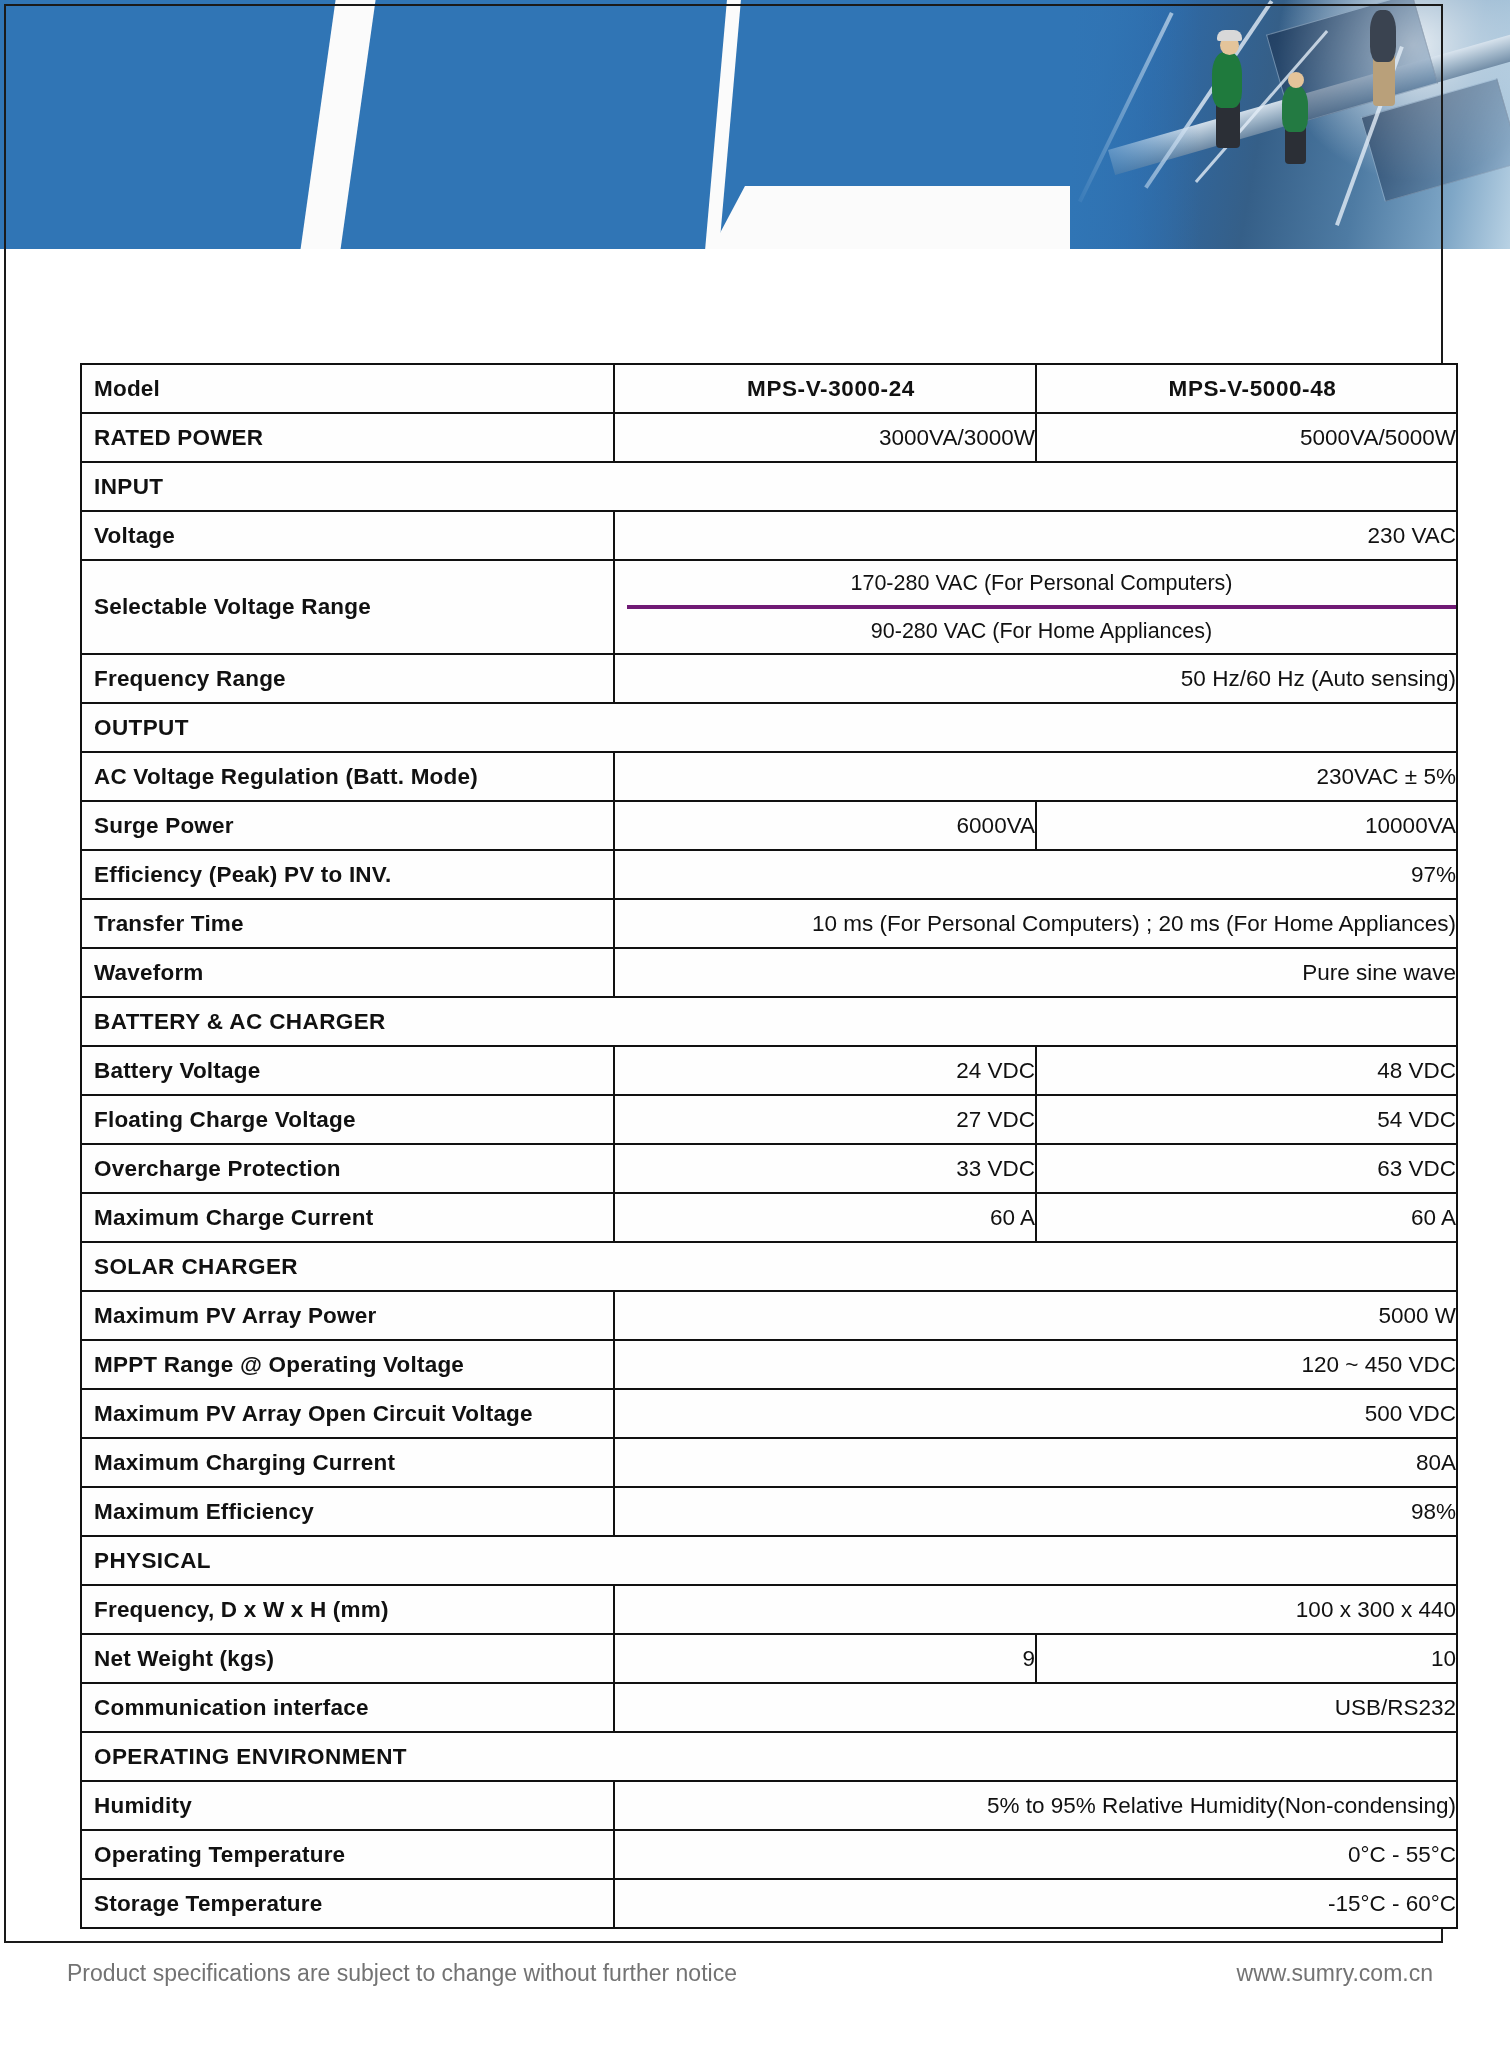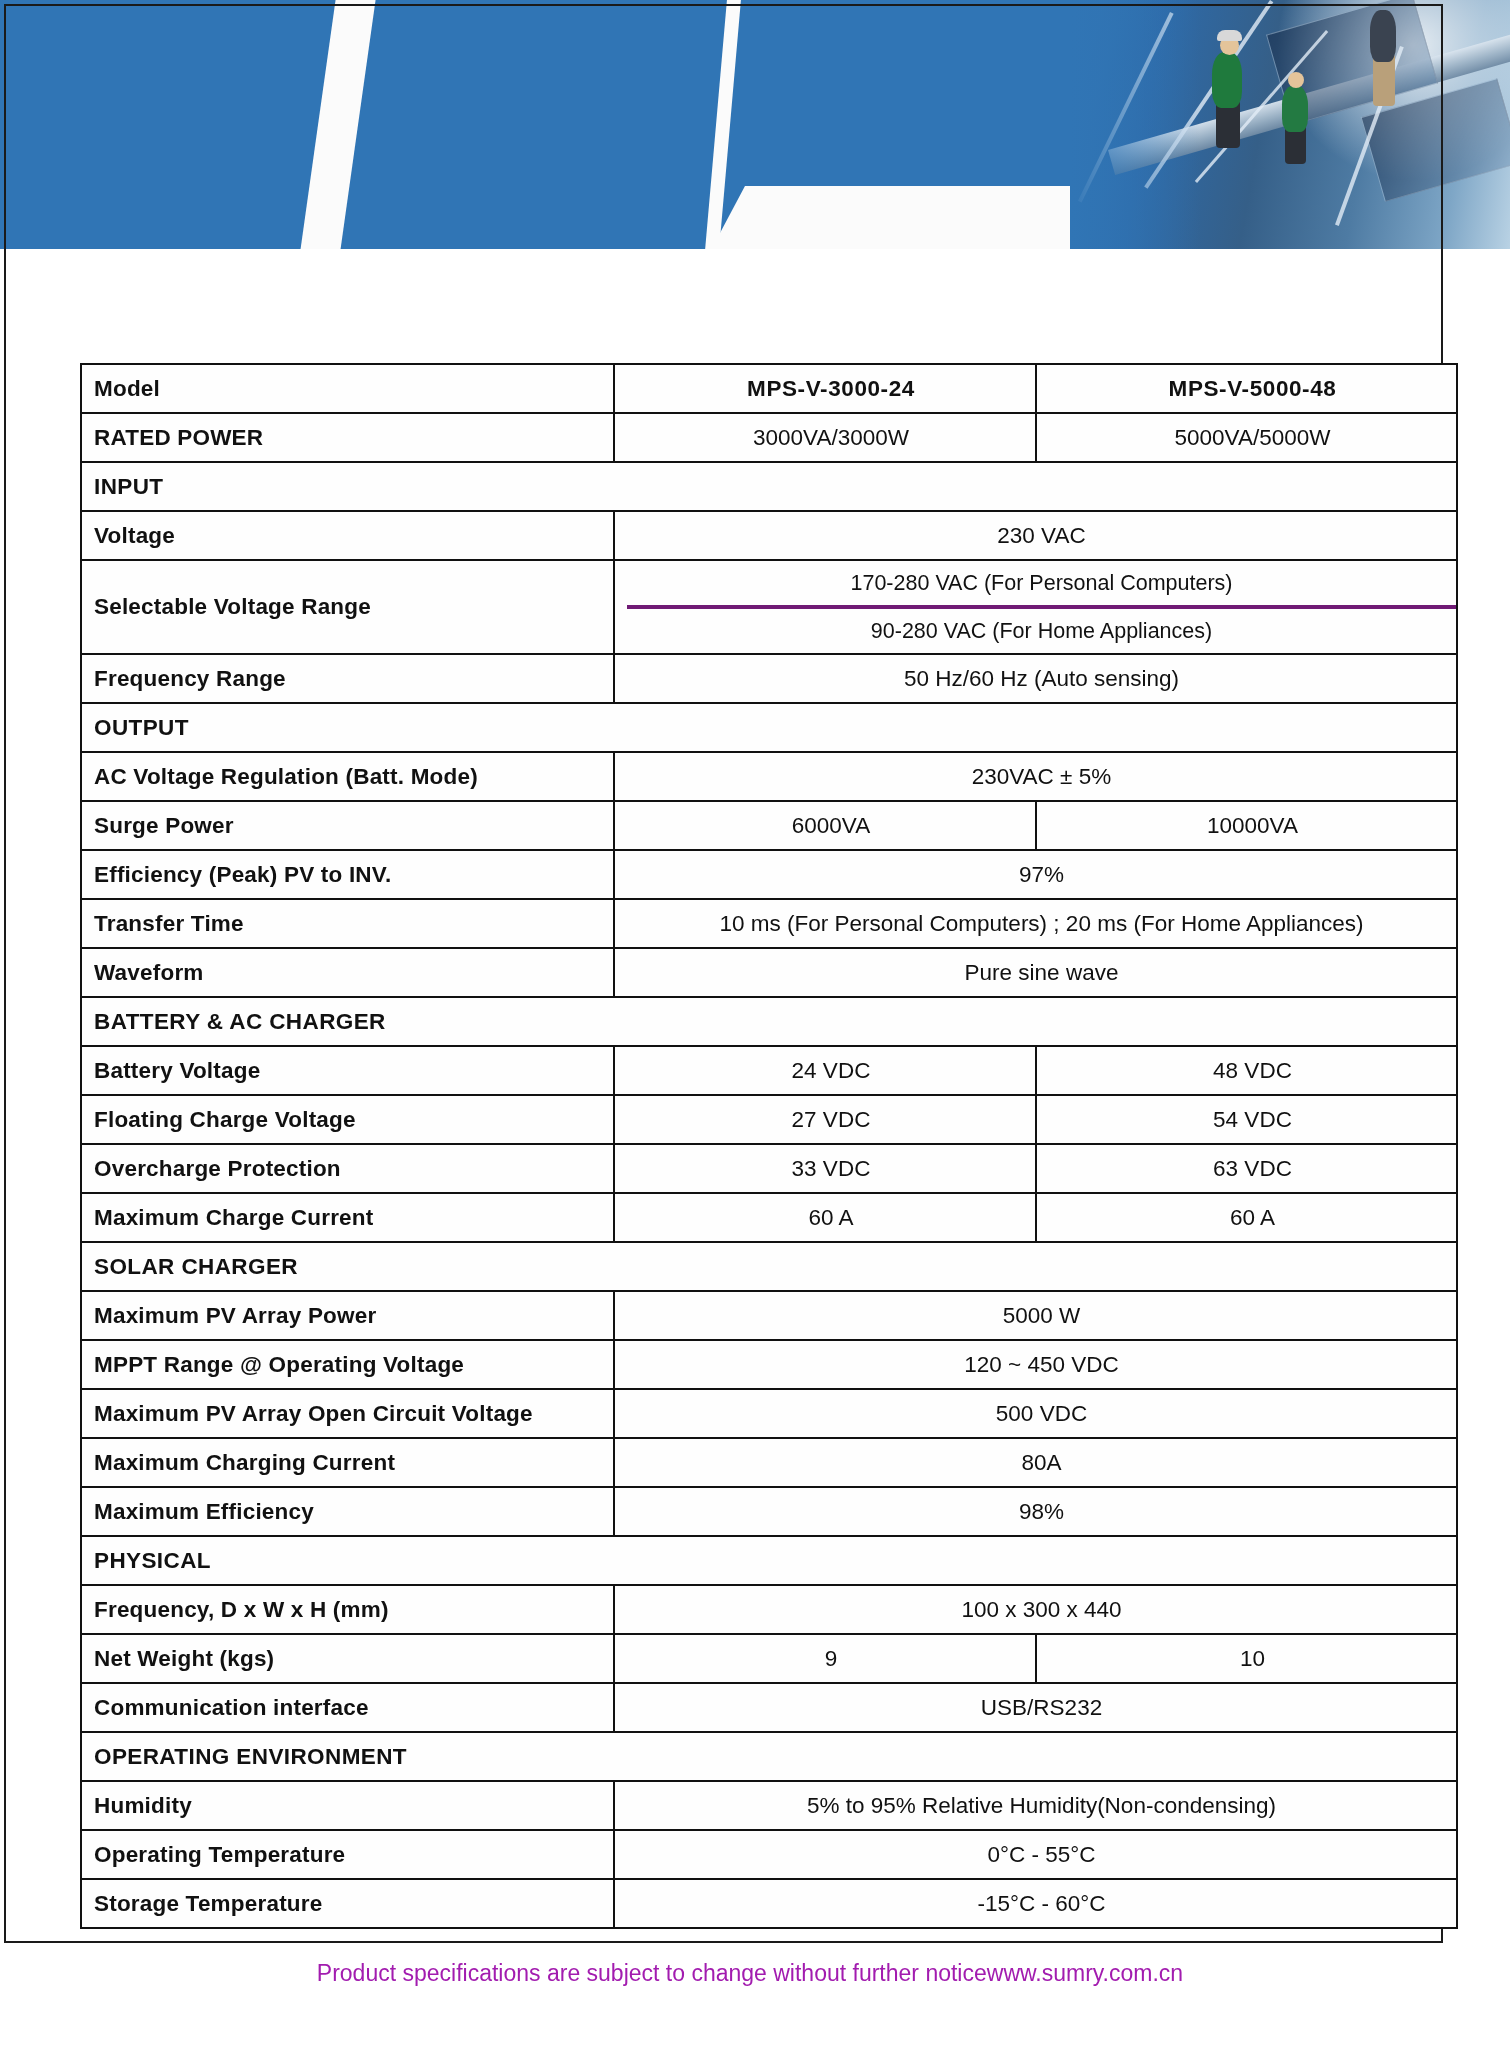--- a/index.html
+++ b/index.html
@@ -168,21 +168,21 @@
     font-size: 22.5px;
     color: #111111;
     background: #fefefe;
     vertical-align: middle;
   }
   td.label {
     font-weight: bold;
     letter-spacing: 0.2px;
   }
   td.value {
-    text-align: center;
+    text-align: right;
     padding-left: 0;
     font-weight: normal;
     font-size: 21.5px;
   }
   td.value-bold {
     text-align: center;
     padding-left: 0;
     font-weight: bold;
     font-size: 23px;
     letter-spacing: 0.6px;
@@ -209,24 +209,24 @@
   }
   .sub-row.first { border-bottom: 4px solid #701a75; }
 
   
   #footer {
     position: absolute;
     left: 67px;
     top: 1960px;
     width: 1376px;
     display: flex;
-    justify-content: center;
+    justify-content: space-between;
     align-items: baseline;
     font-size: 23px;
-    color: #a21caf;
+    color: #737373;
   }
   #footer .note { padding-left: 0px; }
   #footer .site { padding-right: 10px; }
 </style>
 </head>
 <body>
 
 <div id="banner">
   <div class="banner-blue-main"></div>
   <div class="banner-stripe stripe-a"></div>

